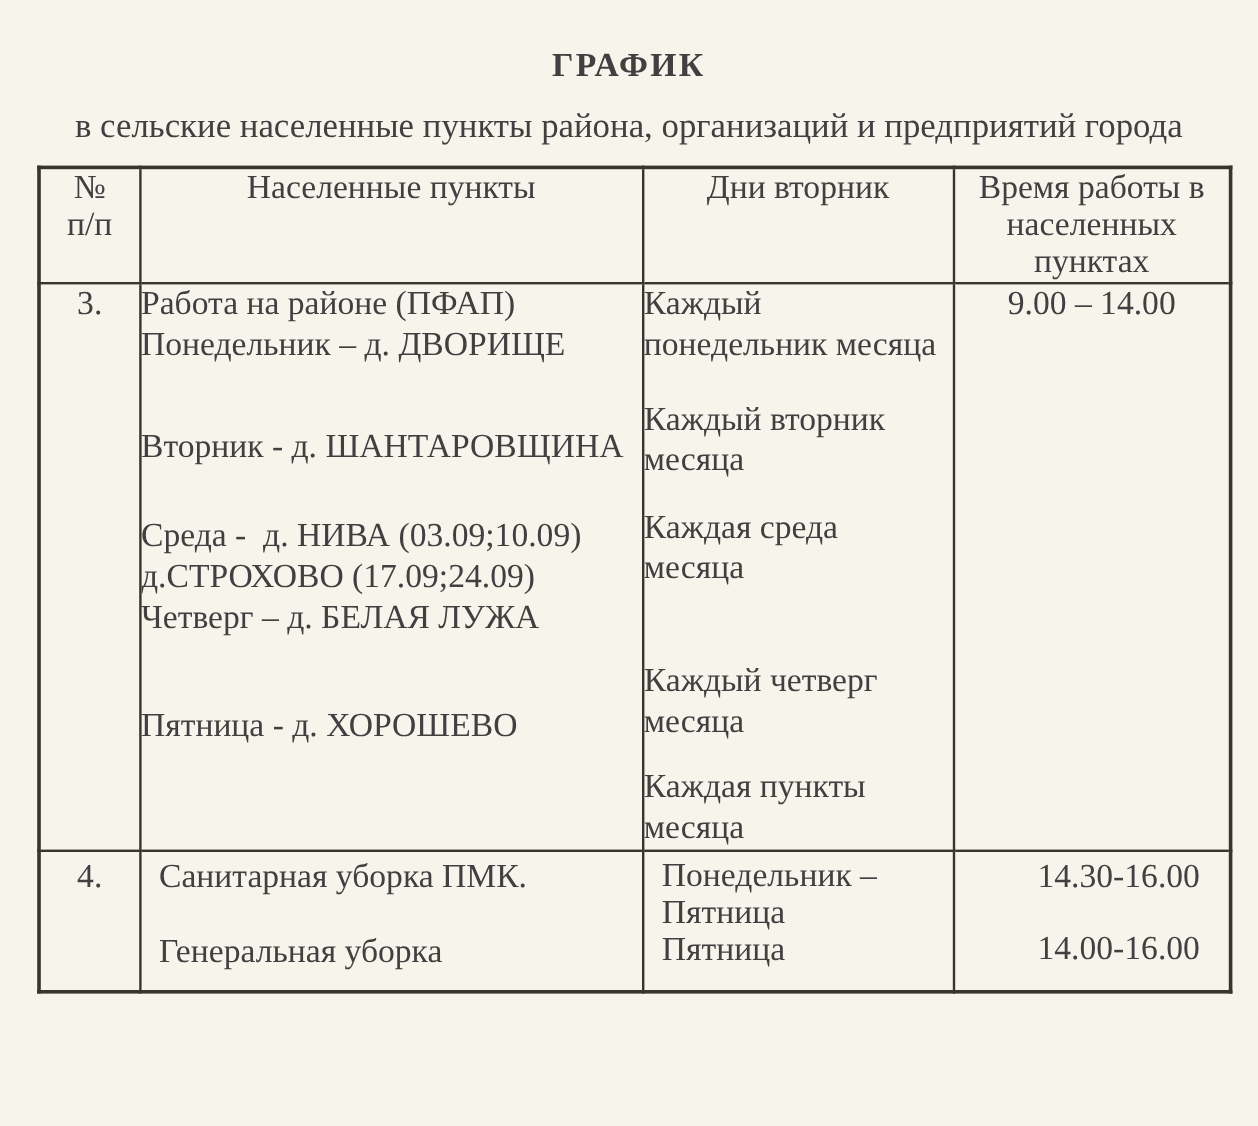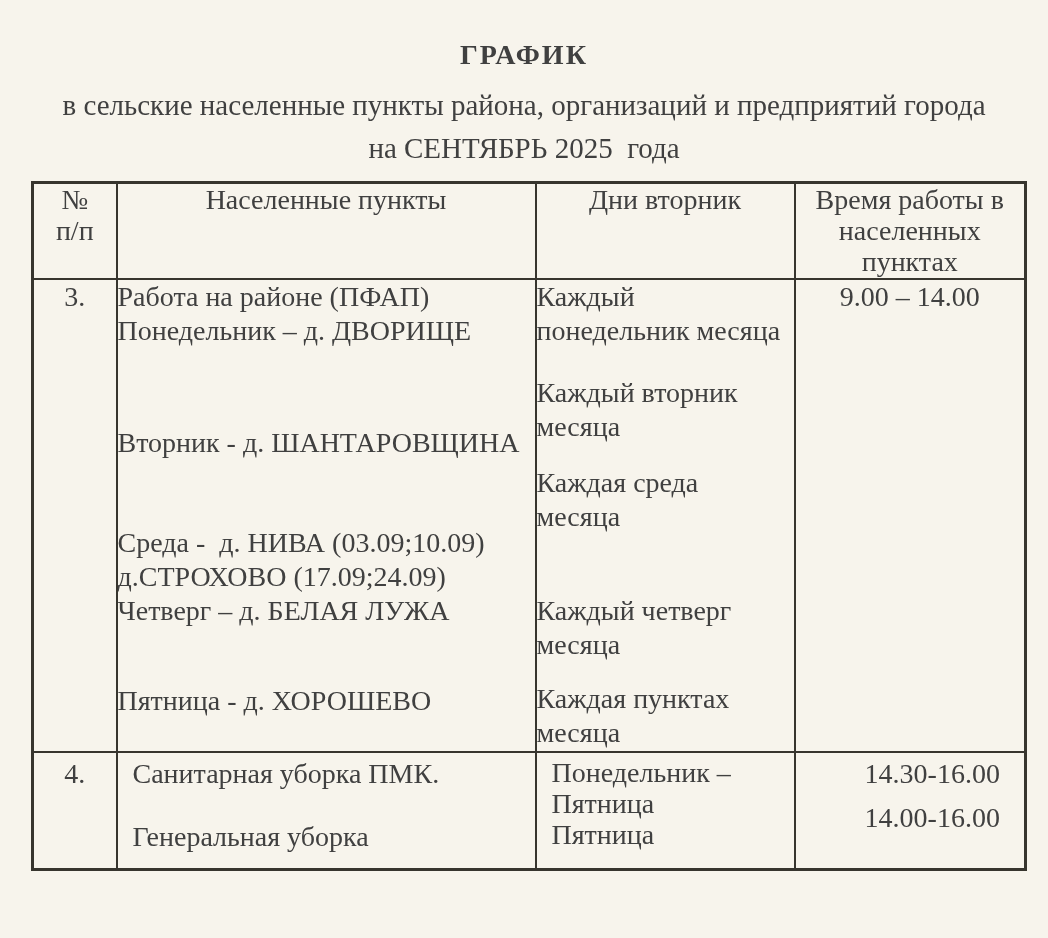--- a/index.html
+++ b/index.html
@@ -43,21 +43,20 @@
   tr.rh{height:96px;} tr.r3{height:473px;} tr.r4{height:118px;}
 </style>
 </head>
 <body>
 
 <div class="page">
 
   <div class="titleblock">
     <p class="t-main">ГРАФИК</p>
     <p class="t-sub">в сельские населенные пункты района, организаций и предприятий города</p>
-    <p class="t-sub">на СЕНТЯБРЬ 2025  года</p>
   </div>
 
   <table class="sched">
     <colgroup>
       <col style="width:84px">
         <col style="width:419px">
         <col style="width:259px">
         <col style="width:231px">
     </colgroup>
 
@@ -79,50 +78,50 @@
         <p>пунктах</p>
       </td>
     </tr>
 
     <tr class="r3">
       <td class="num-cell">
         <p class="cellp">3.</p>
       </td>
       <td class="txt-cell">
         <p class="cellp"><span>Работа на районе (ПФАП)</span><br><span>Понедельник – д. ДВОРИЩЕ</span></p>
-        <p class="cellp" style="margin-top:78px"><span>Вторник - д. ШАНТАРОВЩИНА</span></p>
-        <p class="cellp" style="margin-top:66px"><span>Среда -  д. НИВА (03.09;10.09)</span><br><span>д.СТРОХОВО (17.09;24.09)</span></p>
+        <p class="cellp" style="margin-top:51px"><span>Вторник - д. ШАНТАРОВЩИНА</span></p>
+        <p class="cellp" style="margin-top:40px"><span>Среда -  д. НИВА (03.09;10.09)</span><br><span>д.СТРОХОВО (17.09;24.09)</span></p>
         <p class="cellp" style=""><span>Четверг – д. БЕЛАЯ ЛУЖА</span></p>
         <p class="cellp" style="margin-top:56px"><span>Пятница - д. ХОРОШЕВО</span></p>
       </td>
       <td class="txt-cell">
         <p class="cellp"><span>Каждый</span><br><span>понедельник месяца</span></p>
         <p class="cellp" style="margin-top:28px"><span>Каждый вторник</span><br><span>месяца</span></p>
         <p class="cellp" style="margin-top:22px"><span>Каждая среда</span><br><span>месяца</span></p>
         <p class="cellp" style="margin-top:60px"><span>Каждый четверг</span><br><span>месяца</span></p>
-        <p class="cellp" style="margin-top:20px"><span>Каждая пунктах</span><br><span>месяца</span></p>
+        <p class="cellp" style="margin-top:20px"><span>Каждая пункты</span><br><span>месяца</span></p>
       </td>
       <td class="time-cell">
         <p class="cellp">9.00 – 14.00</p>
       </td>
     </tr>
 
     <tr class="r4">
       <td class="num-cell">
         <p class="cellp">4.</p>
       </td>
       <td class="txt-cell">
         <p class="cellp"><span>Санитарная уборка ПМК.</span></p>
         <p class="cellp" style="margin-top:29px"><span>Генеральная уборка</span></p>
       </td>
       <td class="txt-cell">
         <p class="cellp lh31"><span>Понедельник –</span><br><span>Пятница</span></p>
         <p class="cellp lh31"><span>Пятница</span></p>
       </td>
       <td class="time-cell">
         <p class="cellp">14.30-16.00</p>
-        <p class="cellp" style="margin-top:10px">14.00-16.00</p>
+        <p class="cellp" style="margin-top:26px">14.00-16.00</p>
       </td>
     </tr>
   </tbody>
     </table>
 
 </div>
 
 </body></html>

